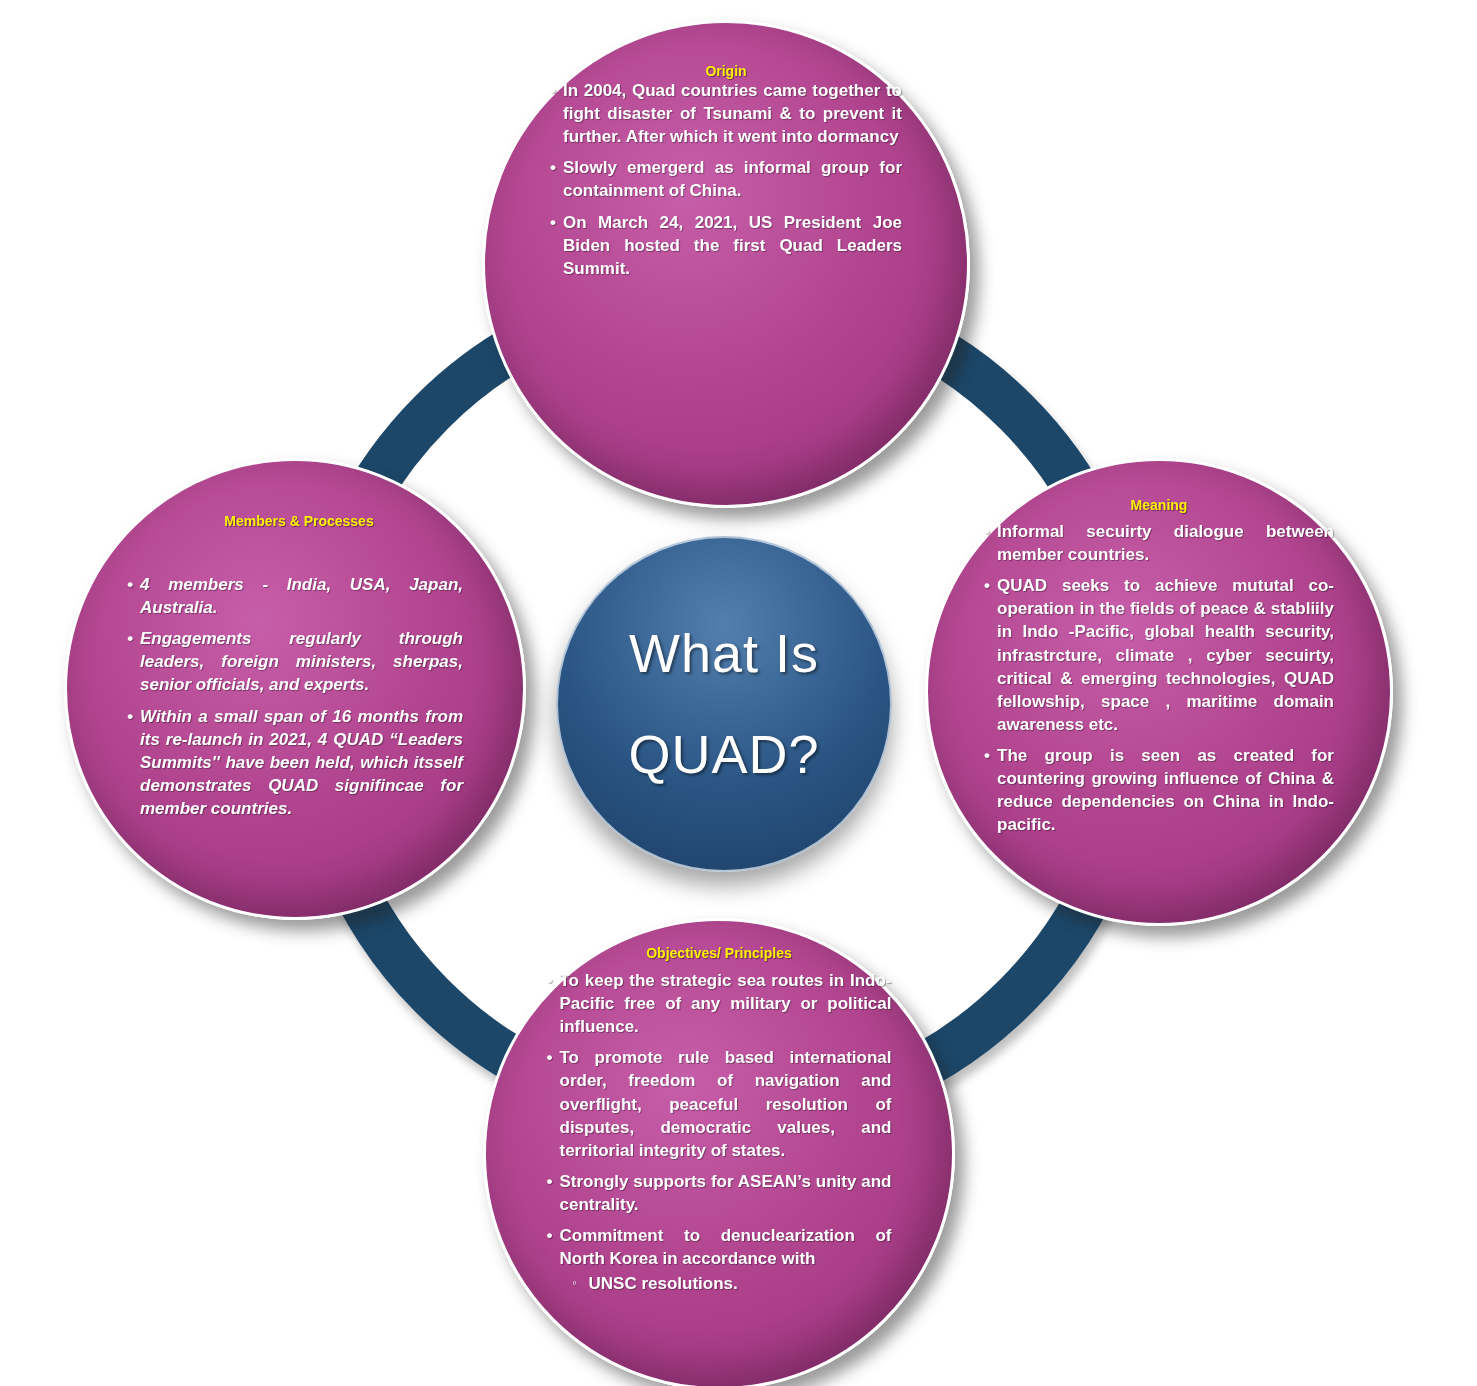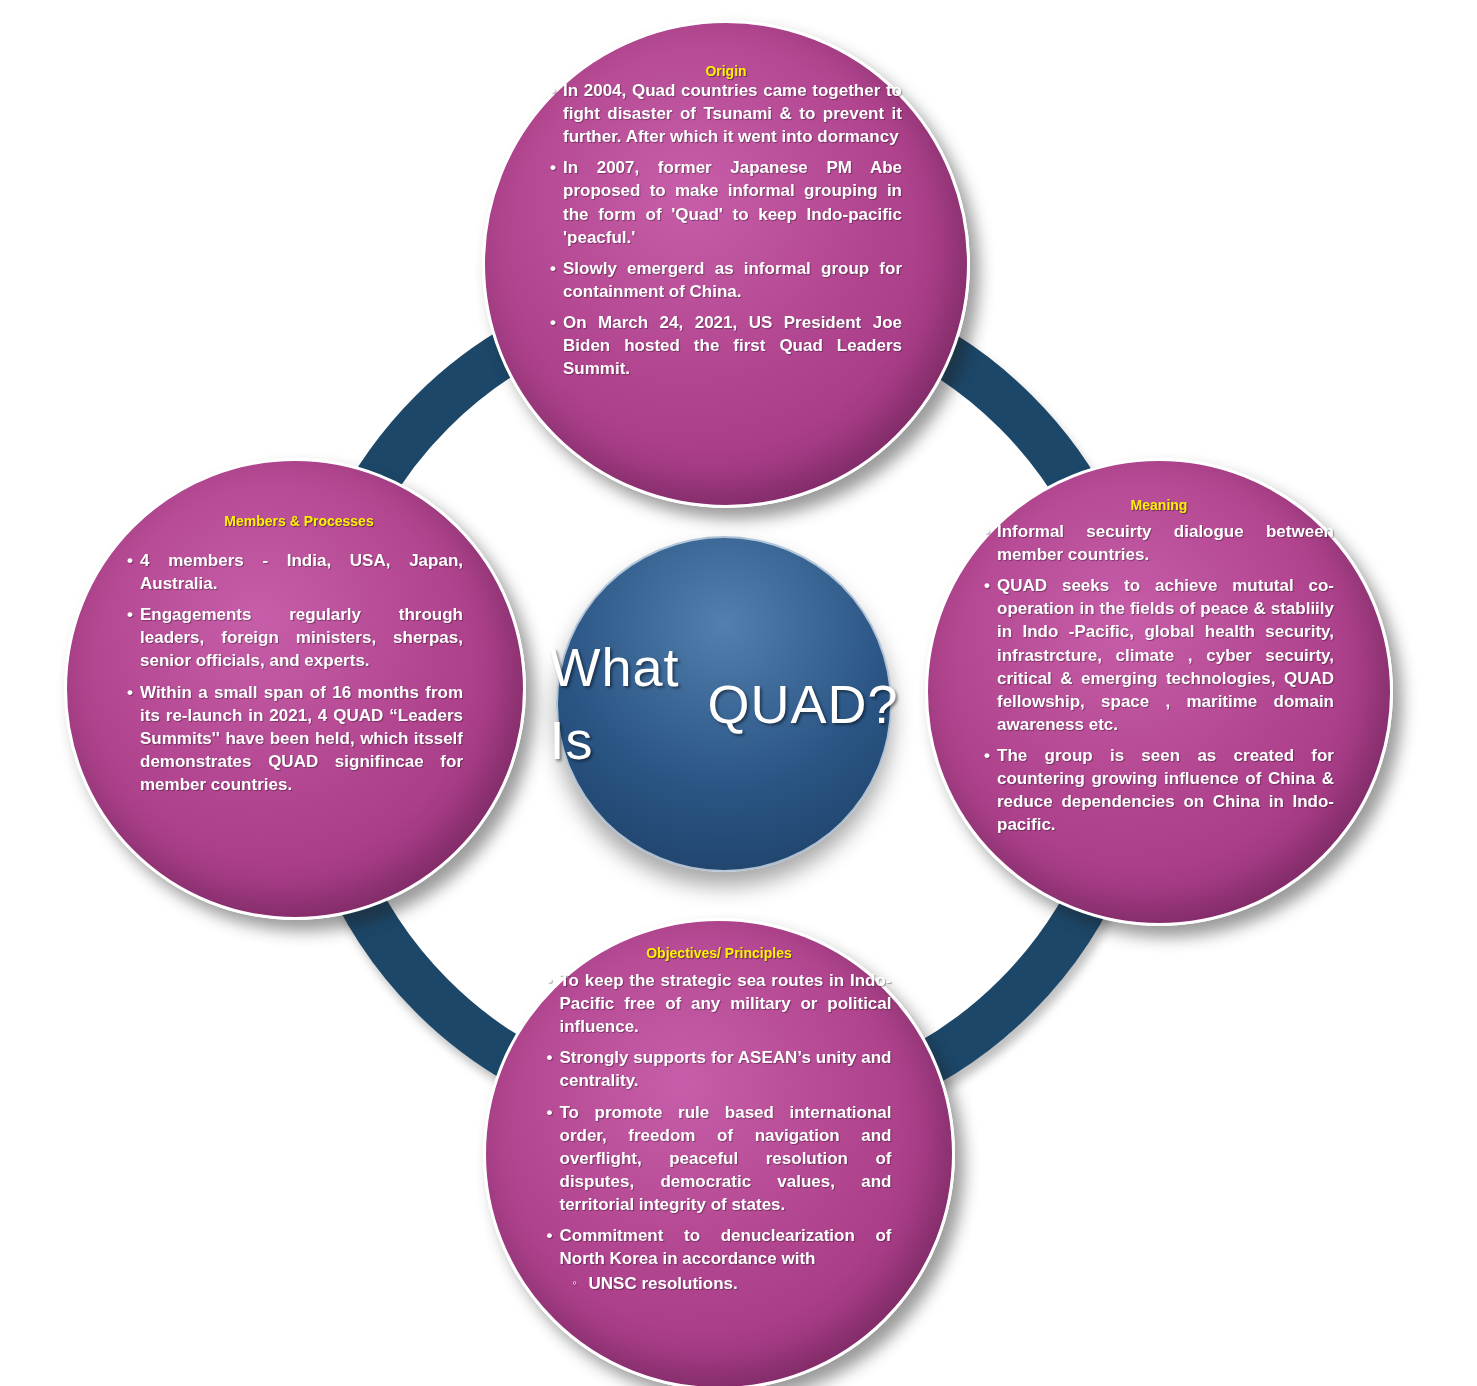--- a/index.html
+++ b/index.html
@@ -81,39 +81,39 @@
   .node-origin     { left: 482px; top: 20px;  width: 488px; height: 488px; }
   .node-origin .node-title { margin-top: 40px; }
   .node-origin .bullets    { width: 352px; }
 
   .node-meaning    { left: 925px; top: 458px; width: 468px; height: 468px; }
   .node-meaning .node-title { margin-top: 36px; }
   .node-meaning .bullets    { width: 350px; margin-top: 7px; }
 
   .node-members    { left: 64px;  top: 458px; width: 462px; height: 462px; }
   .node-members .node-title { margin-top: 52px; margin-left: 8px; }
-  .node-members .bullets    { width: 336px; margin-top: 20px; }
+  .node-members .bullets    { width: 336px; margin-top: 44px; font-style: italic; }
 
   .node-objectives { left: 483px; top: 918px; width: 472px; height: 472px; }
   .node-objectives .node-title { margin-top: 24px; }
   .node-objectives .bullets    { width: 345px; margin-top: 8px; }
 
   
   .center-node {
     position: absolute;
     left: 556px;
     top: 536px;
     width: 336px;
     height: 336px;
     border-radius: 50%;
     background: radial-gradient(circle at 50% 26%, #527fae 0%, #2a5584 55%, #1c3e63 100%);
     border: 2px solid rgba(220,230,240,0.75);
     box-shadow: 0 14px 22px rgba(0,0,0,0.35);
     display: flex;
-    flex-direction: row;
+    flex-direction: column;
     align-items: center;
     justify-content: center;
     gap: 28px;
   }
   .center-line {
     color: #ffffff;
     font-size: 54px;
     line-height: 1.35;
     letter-spacing: 1px;
     text-shadow: 2px 2px 3px rgba(0,0,0,0.45);
@@ -124,21 +124,20 @@
 
 <div class="canvas">
 
   <div class="ring"></div>
 
   <div class="node node-origin">
     <div class="node-inner">
       <div class="node-title">Origin</div>
       <ul class="bullets">
         <li>In 2004, Quad countries came together to fight disaster of Tsunami &amp; to prevent it further. After which it went into dormancy</li>
-        <li>In 2007, former Japanese PM Abe proposed to make informal grouping  in the form of 'Quad' to keep Indo-pacific  'peacful.'</li>
         <li>Slowly emergerd as informal group for containment of China.</li>
         <li>On March 24, 2021, US President Joe Biden hosted the first Quad Leaders Summit.</li>
       </ul>
     </div>
   </div>
 
   <div class="node node-meaning">
     <div class="node-inner">
       <div class="node-title">Meaning</div>
       <ul class="bullets">
@@ -158,22 +157,22 @@
         <li>Within  a small  span of 16 months from its  re-launch in 2021,  4 QUAD “Leaders Summits'' have been held, which itsself demonstrates QUAD signifincae for member countries.</li>
       </ul>
     </div>
   </div>
 
   <div class="node node-objectives">
     <div class="node-inner">
       <div class="node-title">Objectives/ Principles</div>
       <ul class="bullets">
         <li>To keep the strategic sea routes in Indo-Pacific free of any military or political influence.</li>
+        <li>To promote rule based international order, freedom of navigation and overflight, peaceful resolution of disputes, democratic values, and territorial integrity of states.</li>
         <li>Strongly supports for ASEAN’s unity and centrality.</li>
-        <li>To promote rule based international order, freedom of navigation and overflight, peaceful resolution of disputes, democratic values, and territorial integrity of states.</li>
         <li>Commitment to denuclearization of North Korea in accordance with</li>
         <li class="sub">UNSC resolutions.</li>
       </ul>
     </div>
   </div>
 
   <div class="center-node">
     <div class="center-line">What Is</div>
     <div class="center-line">QUAD?</div>
   </div>

